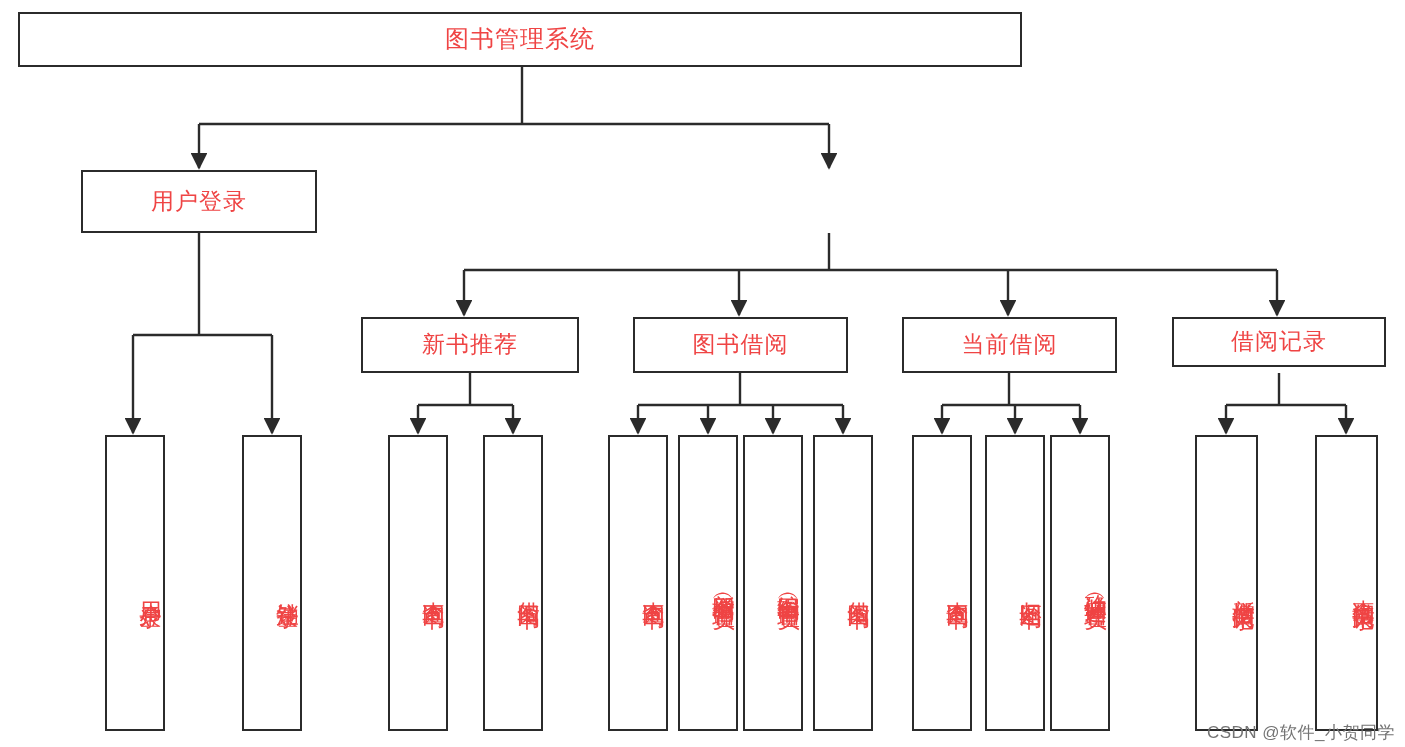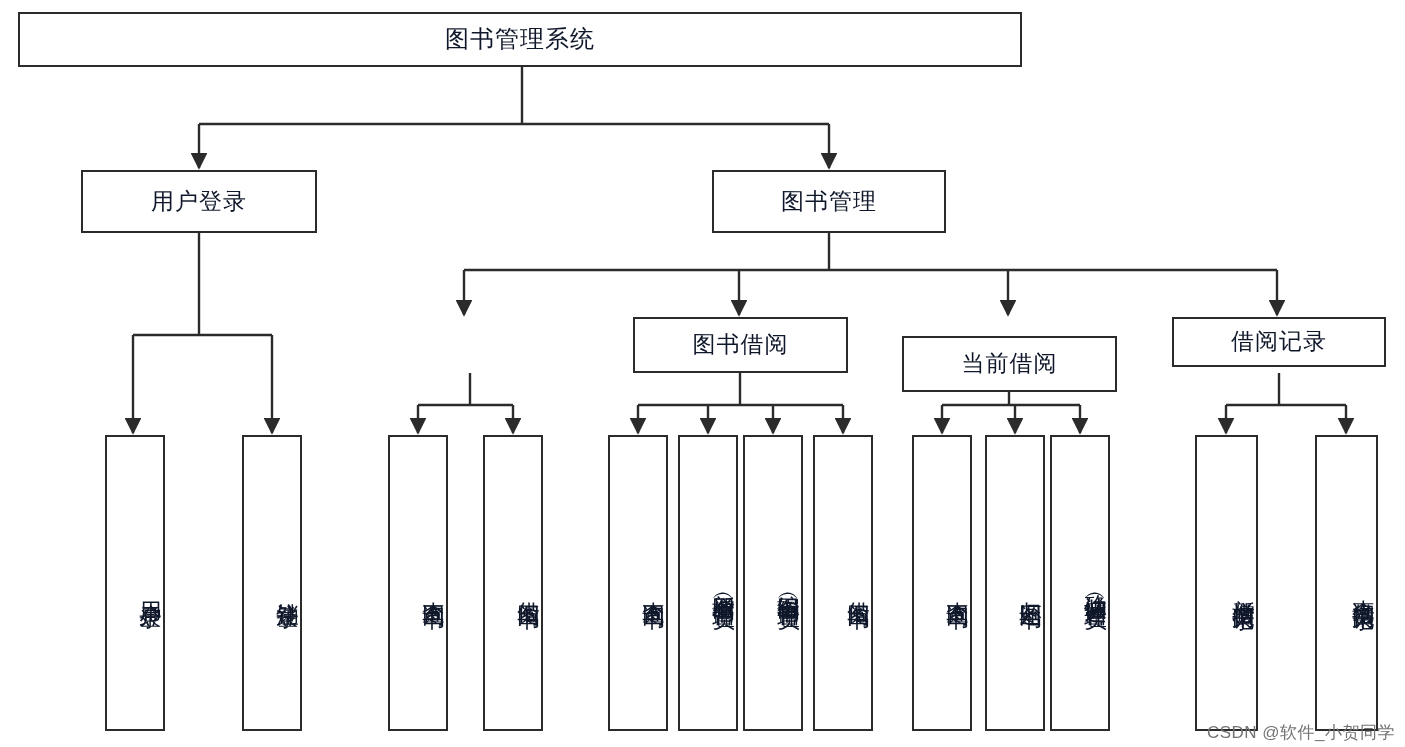--- a/index.html
+++ b/index.html
@@ -27,21 +27,21 @@
     pointer-events: none;
   }
   .node {
     position: absolute;
     box-sizing: border-box;
     border: 2.4px solid #2b2b2b;
     background: #ffffff;
     display: flex;
     align-items: center;
     justify-content: center;
-    color: #0f172a;
+    color: #ef4444;
   }
   .node.horiz {
     font-size: 23px;
     letter-spacing: 1px;
     line-height: 1.2;
   }
   .node.vert {
     writing-mode: vertical-rl;
     text-orientation: upright;
     font-size: 22.5px;
@@ -119,24 +119,24 @@
       <path d="M 1279 373 L 1279 405"></path>
       <path d="M 1226 405 L 1346 405"></path>
       <path d="M 1226 405 L 1226 433" marker-end="url(#arrow)"></path>
       <path d="M 1346 405 L 1346 433" marker-end="url(#arrow)"></path>
     </g>
   </svg>
 
   <div class="node horiz" id="root-node" style="left: 18px; top: 12px; width: 1004px; height: 55px;">图书管理系统</div>
 
   <div class="node horiz" style="left: 81px; top: 170px; width: 236px; height: 63px;">用户登录</div>
-  <div class="node horiz" style="left: 712px; top: 170px; width: 234px; height: 63px;">图书管理</div>
 
+  <div class="node horiz" style="left: 361px; top: 317px; width: 218px; height: 56px;">新书推荐</div>
   <div class="node horiz" style="left: 633px; top: 317px; width: 215px; height: 56px;">图书借阅</div>
-  <div class="node horiz" style="left: 902px; top: 317px; width: 215px; height: 56px; margin-top: 19px;">当前借阅</div>
+  <div class="node horiz" style="left: 902px; top: 317px; width: 215px; height: 56px;">当前借阅</div>
   <div class="node horiz" style="left: 1172px; top: 317px; width: 214px; height: 50px;">借阅记录</div>
 
   <div class="node vert" style="left: 105px; top: 435px; width: 60px; height: 296px;">用户登录</div>
   <div class="node vert" style="left: 242px; top: 435px; width: 60px; height: 296px;">注销登录</div>
   <div class="node vert" style="left: 388px; top: 435px; width: 60px; height: 296px;">查询图书</div>
   <div class="node vert" style="left: 483px; top: 435px; width: 60px; height: 296px;">借阅图书</div>
   <div class="node vert" style="left: 608px; top: 435px; width: 60px; height: 296px;">查询图书</div>
   <div class="node vert top-align" style="left: 678px; top: 435px; width: 60px; height: 296px;">新增图书（管理员）</div>
   <div class="node vert top-align" style="left: 743px; top: 435px; width: 60px; height: 296px;">编辑图书（管理员）</div>
   <div class="node vert" style="left: 813px; top: 435px; width: 60px; height: 296px;">借阅图书</div>

